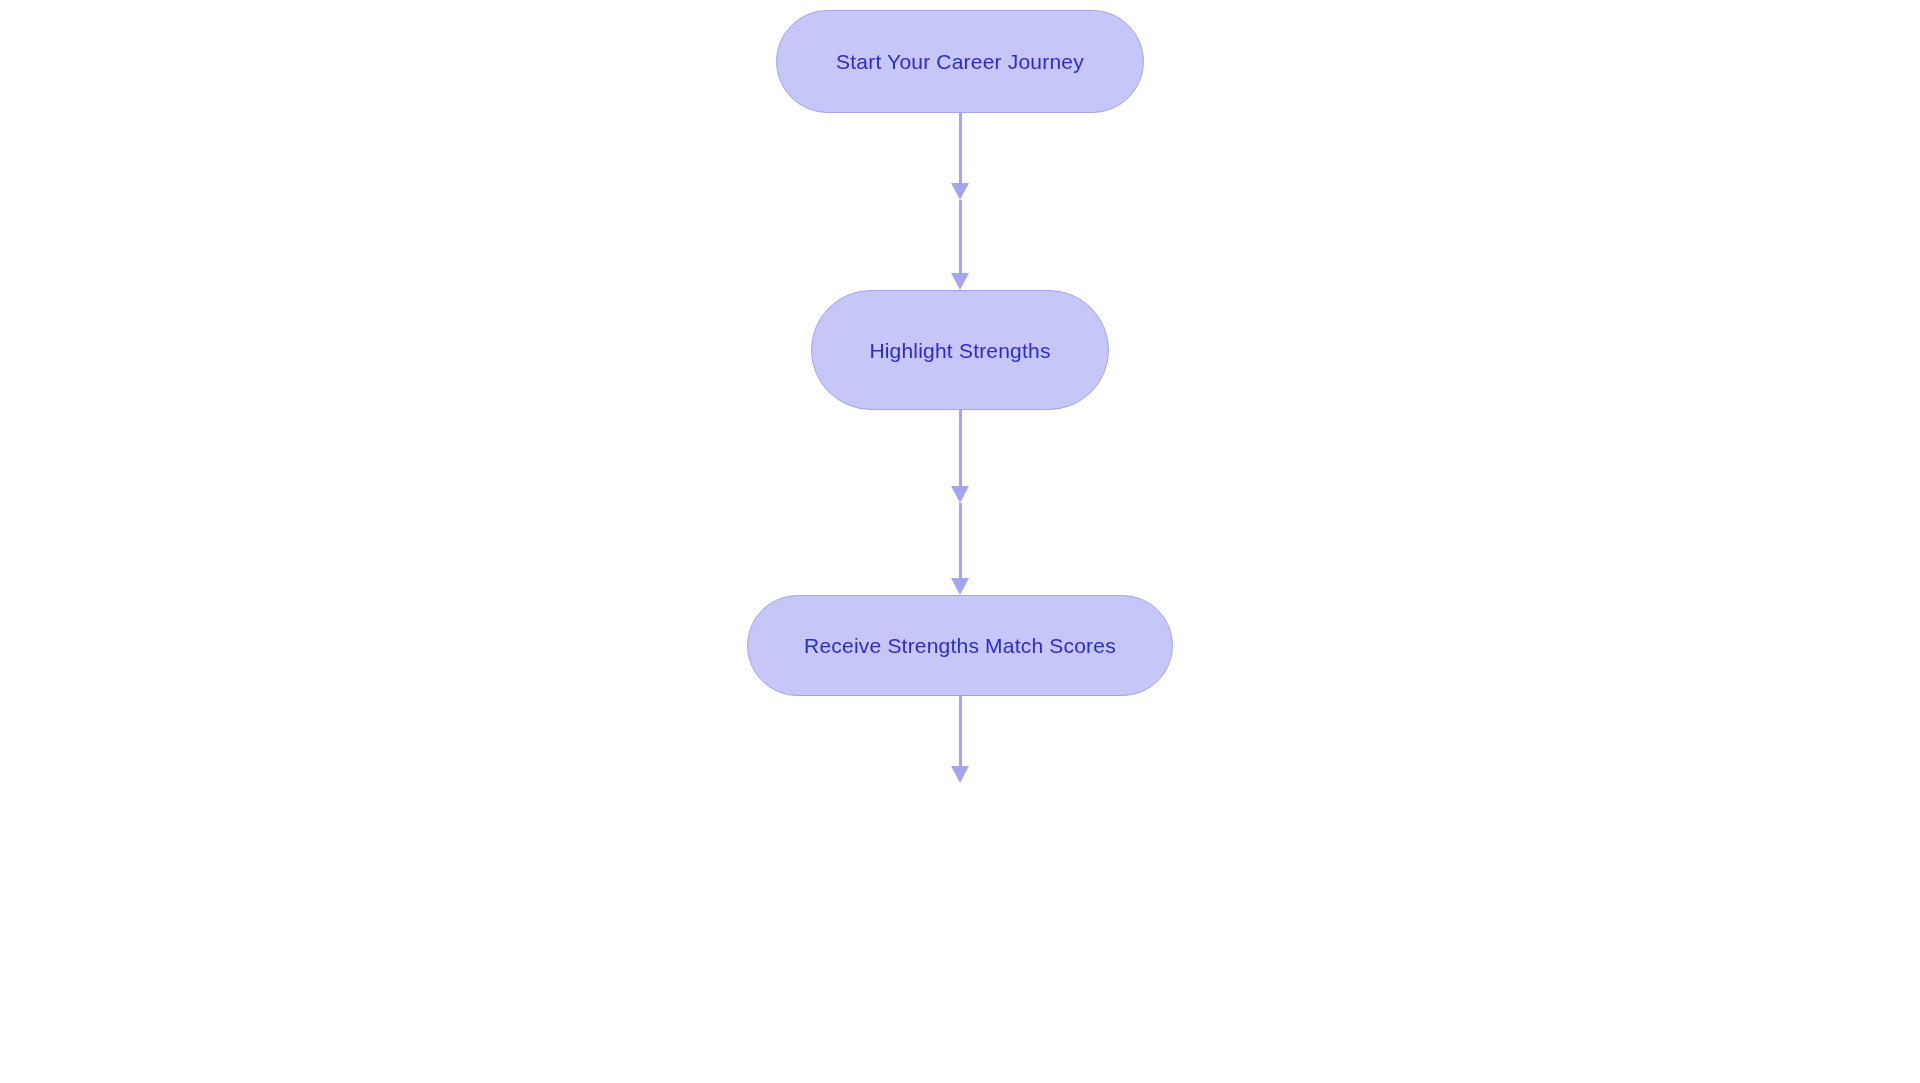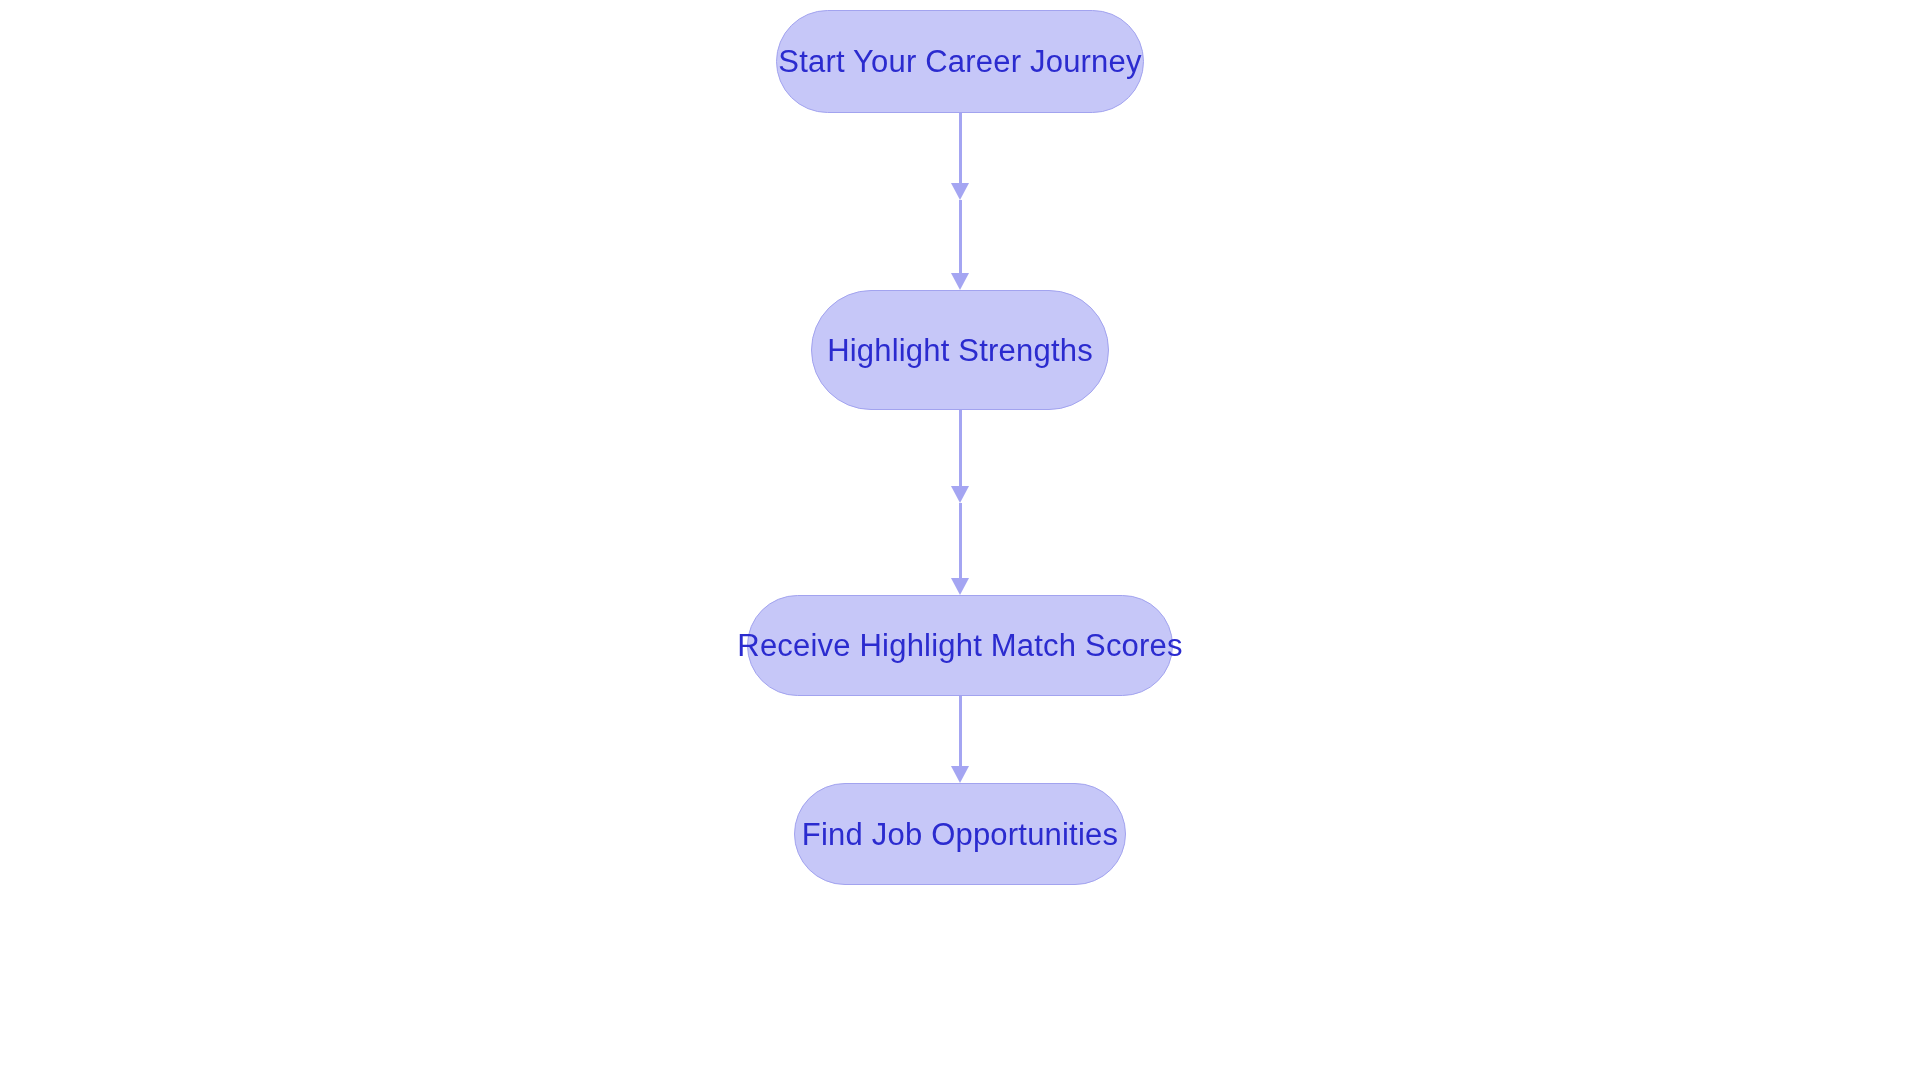--- a/index.html
+++ b/index.html
@@ -41,21 +41,21 @@
     align-items: center;
     justify-content: center;
     background: #c6c7f8;
     border: 1.6px solid #a2a3ef;
     border-radius: 999px;
     color: #2b2bcf;
     white-space: nowrap;
     letter-spacing: 0.2px;
   }
   .flow-node .node-label {
-    font-size: 31px;
+    font-size: 21px;
     line-height: 1;
     color: #2b2bcf;
     font-weight: 400;
     padding: 0 2px;
   }
 
   
   .node-1 { width: 368px; height: 103px; }
   .node-2 { width: 332px; height: 103px; }
   .node-3 { width: 298px; height: 120px; }
@@ -128,26 +128,23 @@
       <div class="connector-head"></div>
     </div>
 
 
     <div class="flow-connector gap-4">
       <div class="connector-line"></div>
       <div class="connector-head"></div>
     </div>
 
     <div class="flow-node node-5">
-      <span class="node-label">Receive Highlight Match Scores</span>
+      <span class="node-label">Receive Strengths Match Scores</span>
     </div>
 
     <div class="flow-connector gap-5">
       <div class="connector-line"></div>
       <div class="connector-head"></div>
     </div>
 
-    <div class="flow-node node-6">
-      <span class="node-label">Find Job Opportunities</span>
-    </div>
 
   </div>
 </div>
 
 </body></html>

